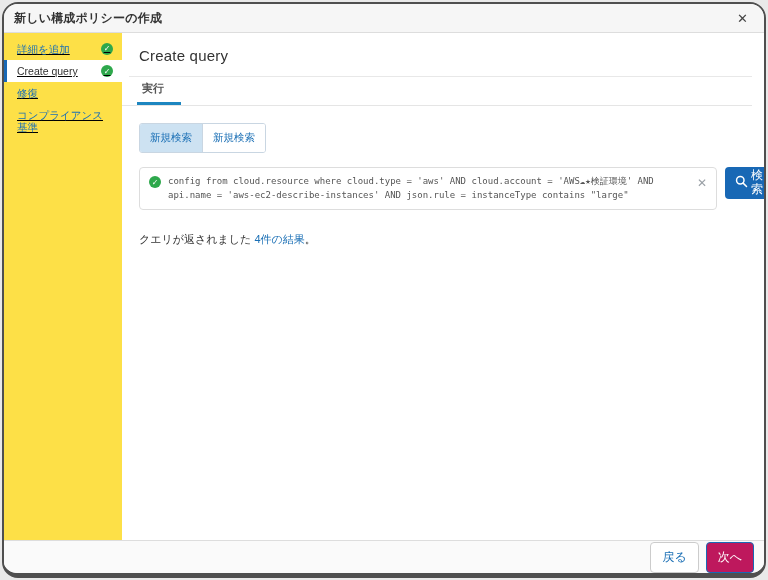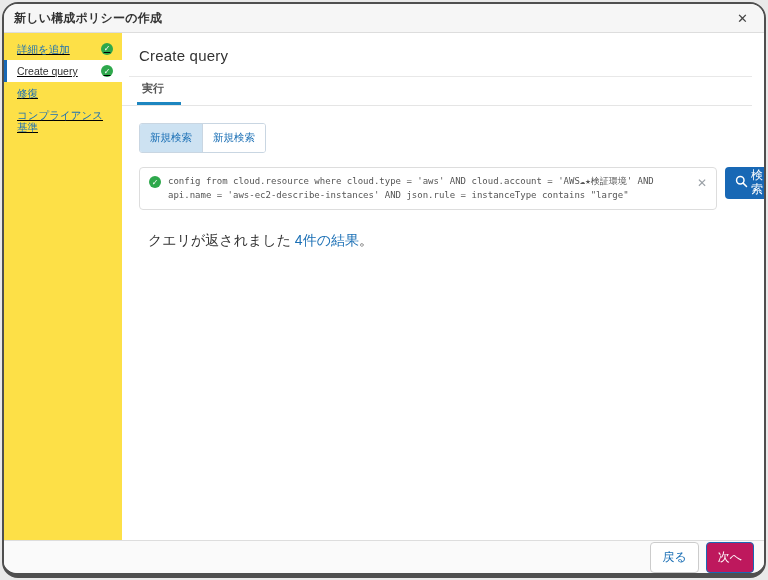--- a/index.html
+++ b/index.html
@@ -56,21 +56,21 @@
   }
   .wavy { text-decoration-style: wavy; text-decoration-color: #e05a52; text-decoration-thickness: 1px; text-underline-offset: 2px; }
   .clear-x { position: absolute; right: 9px; top: 9px; color: #9aa0a6; font-size: 12px; cursor: pointer; line-height: 1; background: none; border: none; font-family: inherit; }
   .search-btn {
     flex: 0 0 auto; margin-left: 8px; width: 47px; height: 32px; align-self: flex-start;
     background: #1868b5; border: none; border-radius: 4px; color: #fff; cursor: pointer;
     display: flex; align-items: center; justify-content: center; gap: 3px; font-family: inherit;
   }
   .search-label { font-size: 12px; width: 11px; line-height: 1.15; word-break: break-all; text-align: center; }
   
-  .result-line { margin-top: 22px; font-size: 14px; color: #333; margin-left: 9px; }
+  .result-line { margin-top: 22px; font-size: 11px; color: #333; }
   .result-link { color: #1a6fb5; cursor: pointer; text-decoration: none; }
   
   .modal-footer {
     flex: 0 0 auto; height: 33px; background: #fafafa; border-top: 1px solid #ddd;
     display: flex; align-items: center; justify-content: flex-end; gap: 7px; padding: 0 10px;
   }
   .btn { font-size: 12px; padding: 6px 11px; border-radius: 4px; cursor: pointer; font-family: inherit; }
   .btn-secondary { background: #fff; border: 1px solid #ccc; color: #1a6fb5; }
   .btn-primary { background: #be185d; border: 1px solid #1868b5; color: #fff; }
   .mag { display: inline-block; }

